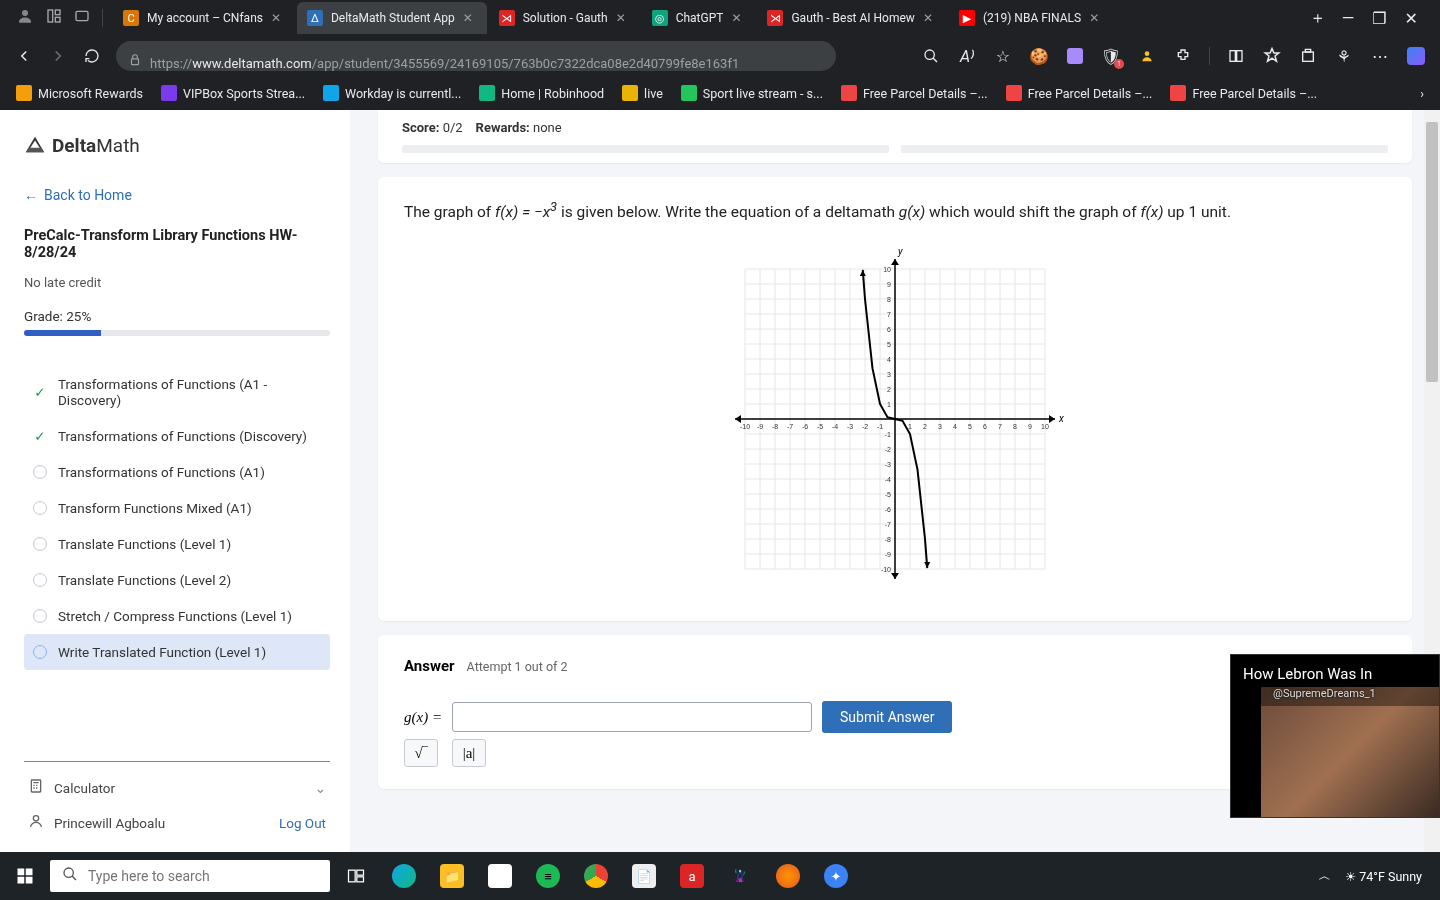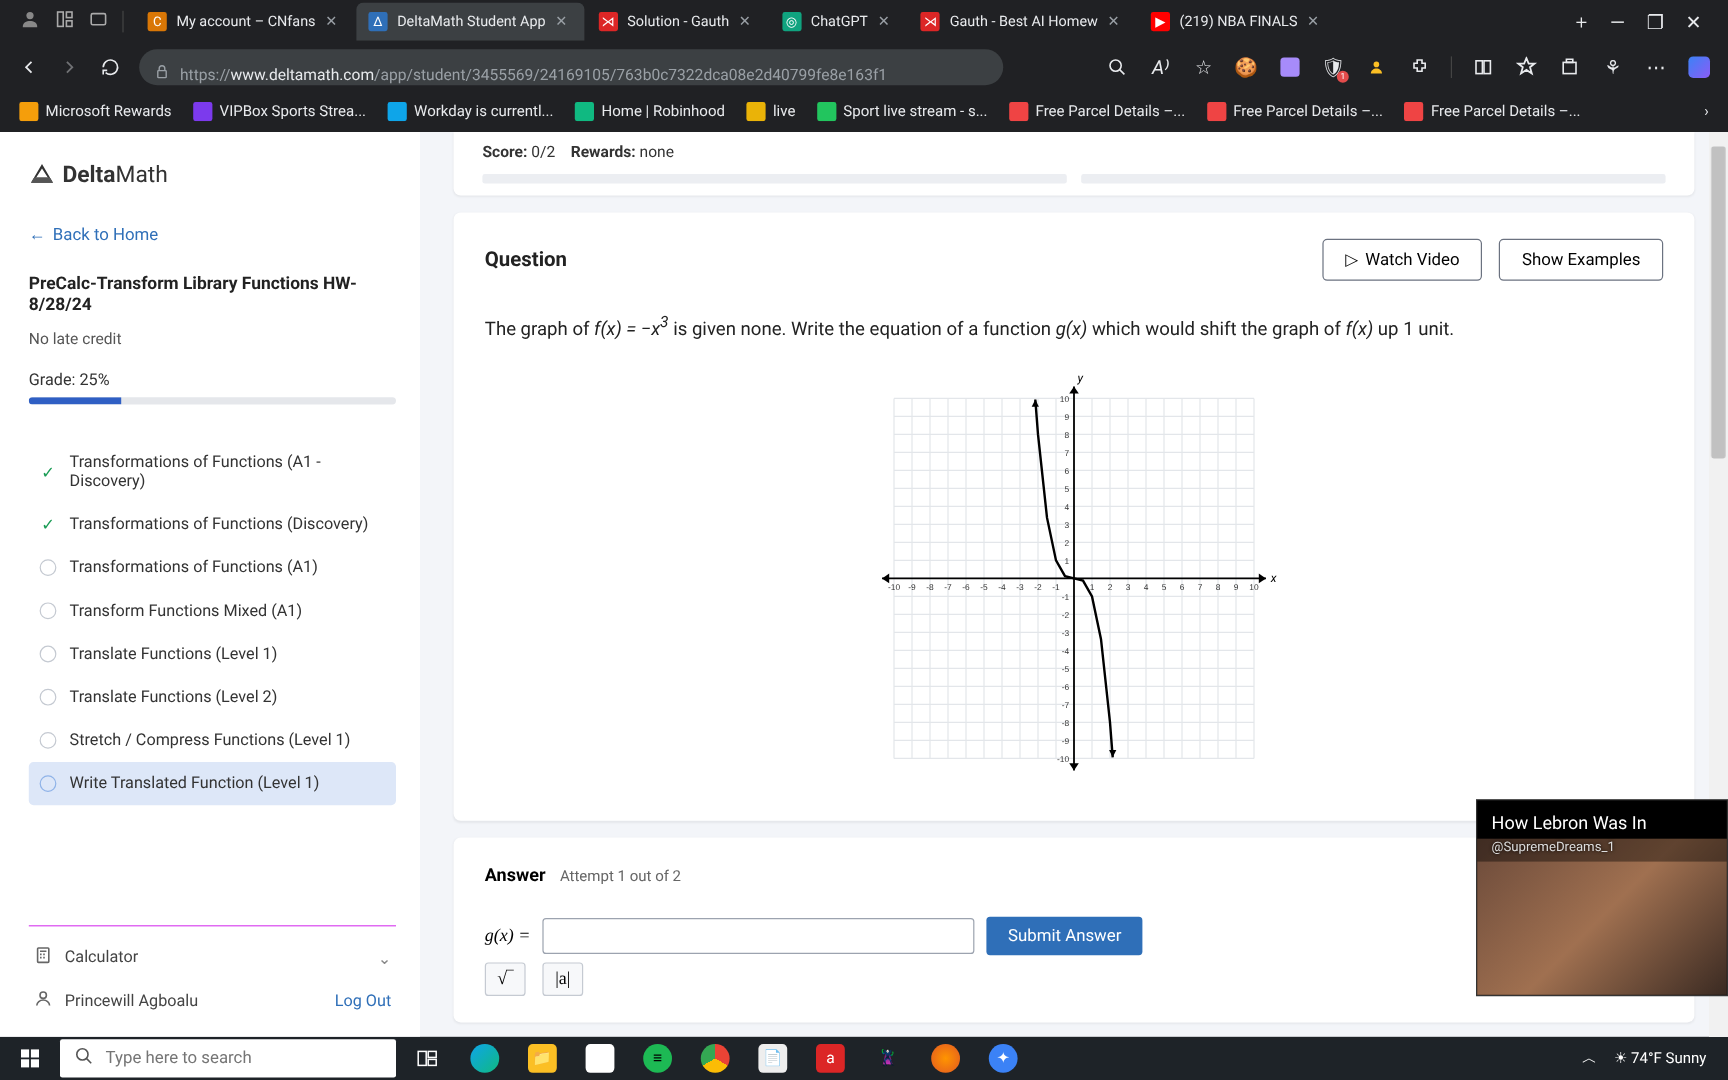--- a/index.html
+++ b/index.html
@@ -75,24 +75,24 @@
 .gx { font-family: Georgia, serif; font-size: 15px; font-style:italic;}
 .answer-input { width: 360px; height: 30px; border: 1px solid #9ca3af; border-radius: 3px; padding: 2px 8px; font-size: 14px;}
 .btn-submit { background: #2f6fb8; color: #fff; border: none; padding: 8px 18px; border-radius: 3px; font-size: 14px; cursor: pointer;}
 .tool-row { display:flex; gap:14px;}
 .tool { border:1px solid #c5cad2; background:#f7f8fa; width:34px; height:28px; border-radius:3px; display:flex; align-items:center; justify-content:center; font-size:15px; cursor:pointer; font-family: Georgia, serif;}
 
 
 .pip { position: absolute; right: 0; bottom: 34px; width: 210px; background:#000; color:#fff; padding:10px 0 0 0; border:1px solid #333; }
 .pip-title { font-size: 15px; padding: 0 12px 4px; white-space:nowrap;}
 .pip-sub { font-size: 11px; padding: 0 12px 6px; color:#ddd; text-shadow:0 0 3px #000; background:rgba(0,0,0,0.4);}
-.pip-img { height: 130px; background: linear-gradient(135deg,#6b4a3a 0%,#a07050 50%,#3a2a22 100%); position:relative;}
-
-
-.taskbar { height: 36px; background: #1e2328; display: flex; align-items: center; gap: 4px; padding: 0 4px; color: #fff; }
+.pip-img { height: 130px; background: linear-gradient(135deg,#6b4a3a 0%,#a07050 50%,#3a2a22 100%); position:relative;margin-left:30px;}
+
+
+.taskbar { height: 48px; background: #1e2328; display: flex; align-items: center; gap: 4px; padding: 0 4px; color: #fff; }
 .start { width: 42px; height: 42px; display:flex; align-items:center; justify-content:center;}
 .search-box { width: 280px; height: 32px; background: #fff; border-radius: 2px; display: flex; align-items: center; padding: 0 12px; gap: 10px; color:#555;}
 .search-box input { border: none; outline: none; font-size: 14px; flex:1; color:#555;}
 .tb-icon { width: 44px; height: 42px; display:flex; align-items:center; justify-content:center; cursor:pointer;}
 .tb-icon .sq { width:24px; height:24px; border-radius:4px; display:flex; align-items:center; justify-content:center; font-size:13px;}
 .tray { margin-left: auto; display: flex; align-items: center; gap: 14px; padding-right: 14px; font-size: 12.5px;}
 
 
 .grid-line { stroke: #e3e6ea; stroke-width: 1; }
 .axis-line { stroke: #000; stroke-width: 1.5; }
@@ -367,32 +367,22 @@
   <div class="main">
     <div class="score-bar">
       <b>Score:</b> <span>0/2</span>&nbsp;&nbsp;&nbsp;&nbsp;<b>Rewards:</b> <span>none</span>
       <div class="progress-row">
           <div class="seg"></div>
           <div class="seg"></div>
         </div>
     </div>
 
     <div class="card">
-      <div class="q-head">
-        <div class="q-title">Question</div>
-        <div class="q-buttons">
-          <button class="btn-outline">
-              <span>▷</span>
-              <span>Watch Video</span>
-            </button>
-          <button class="btn-outline">Show Examples</button>
-        </div>
-      </div>
       <div class="q-text">
-        <span>The graph of </span><i><span>f(x) = −x</span><sup>3</sup></i><span> is given none. Write the equation of a function </span><i>g(x)</i><span> which would shift the graph of </span><i>f(x)</i><span> up 1 unit.</span>
+        <span>The graph of </span><i><span>f(x) = −x</span><sup>3</sup></i><span> is given below. Write the equation of a deltamath </span><i>g(x)</i><span> which would shift the graph of </span><i>f(x)</i><span> up 1 unit.</span>
       </div>
       <div class="graph-wrap">
         <svg id="chart-svg" width="360" height="360" viewBox="0 0 360 360">
             <line class="grid-line" x1="30" y1="30" x2="30" y2="330"></line>
             <line class="grid-line" x1="45" y1="30" x2="45" y2="330"></line>
             <line class="grid-line" x1="60" y1="30" x2="60" y2="330"></line>
             <line class="grid-line" x1="75" y1="30" x2="75" y2="330"></line>
             <line class="grid-line" x1="90" y1="30" x2="90" y2="330"></line>
             <line class="grid-line" x1="105" y1="30" x2="105" y2="330"></line>
             <line class="grid-line" x1="120" y1="30" x2="120" y2="330"></line>

